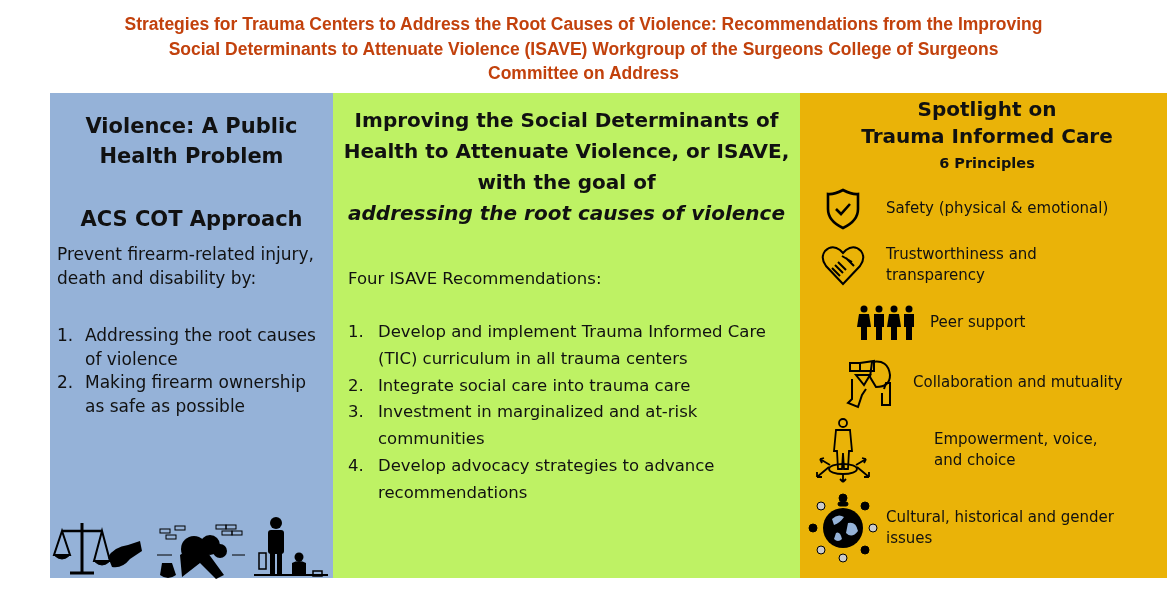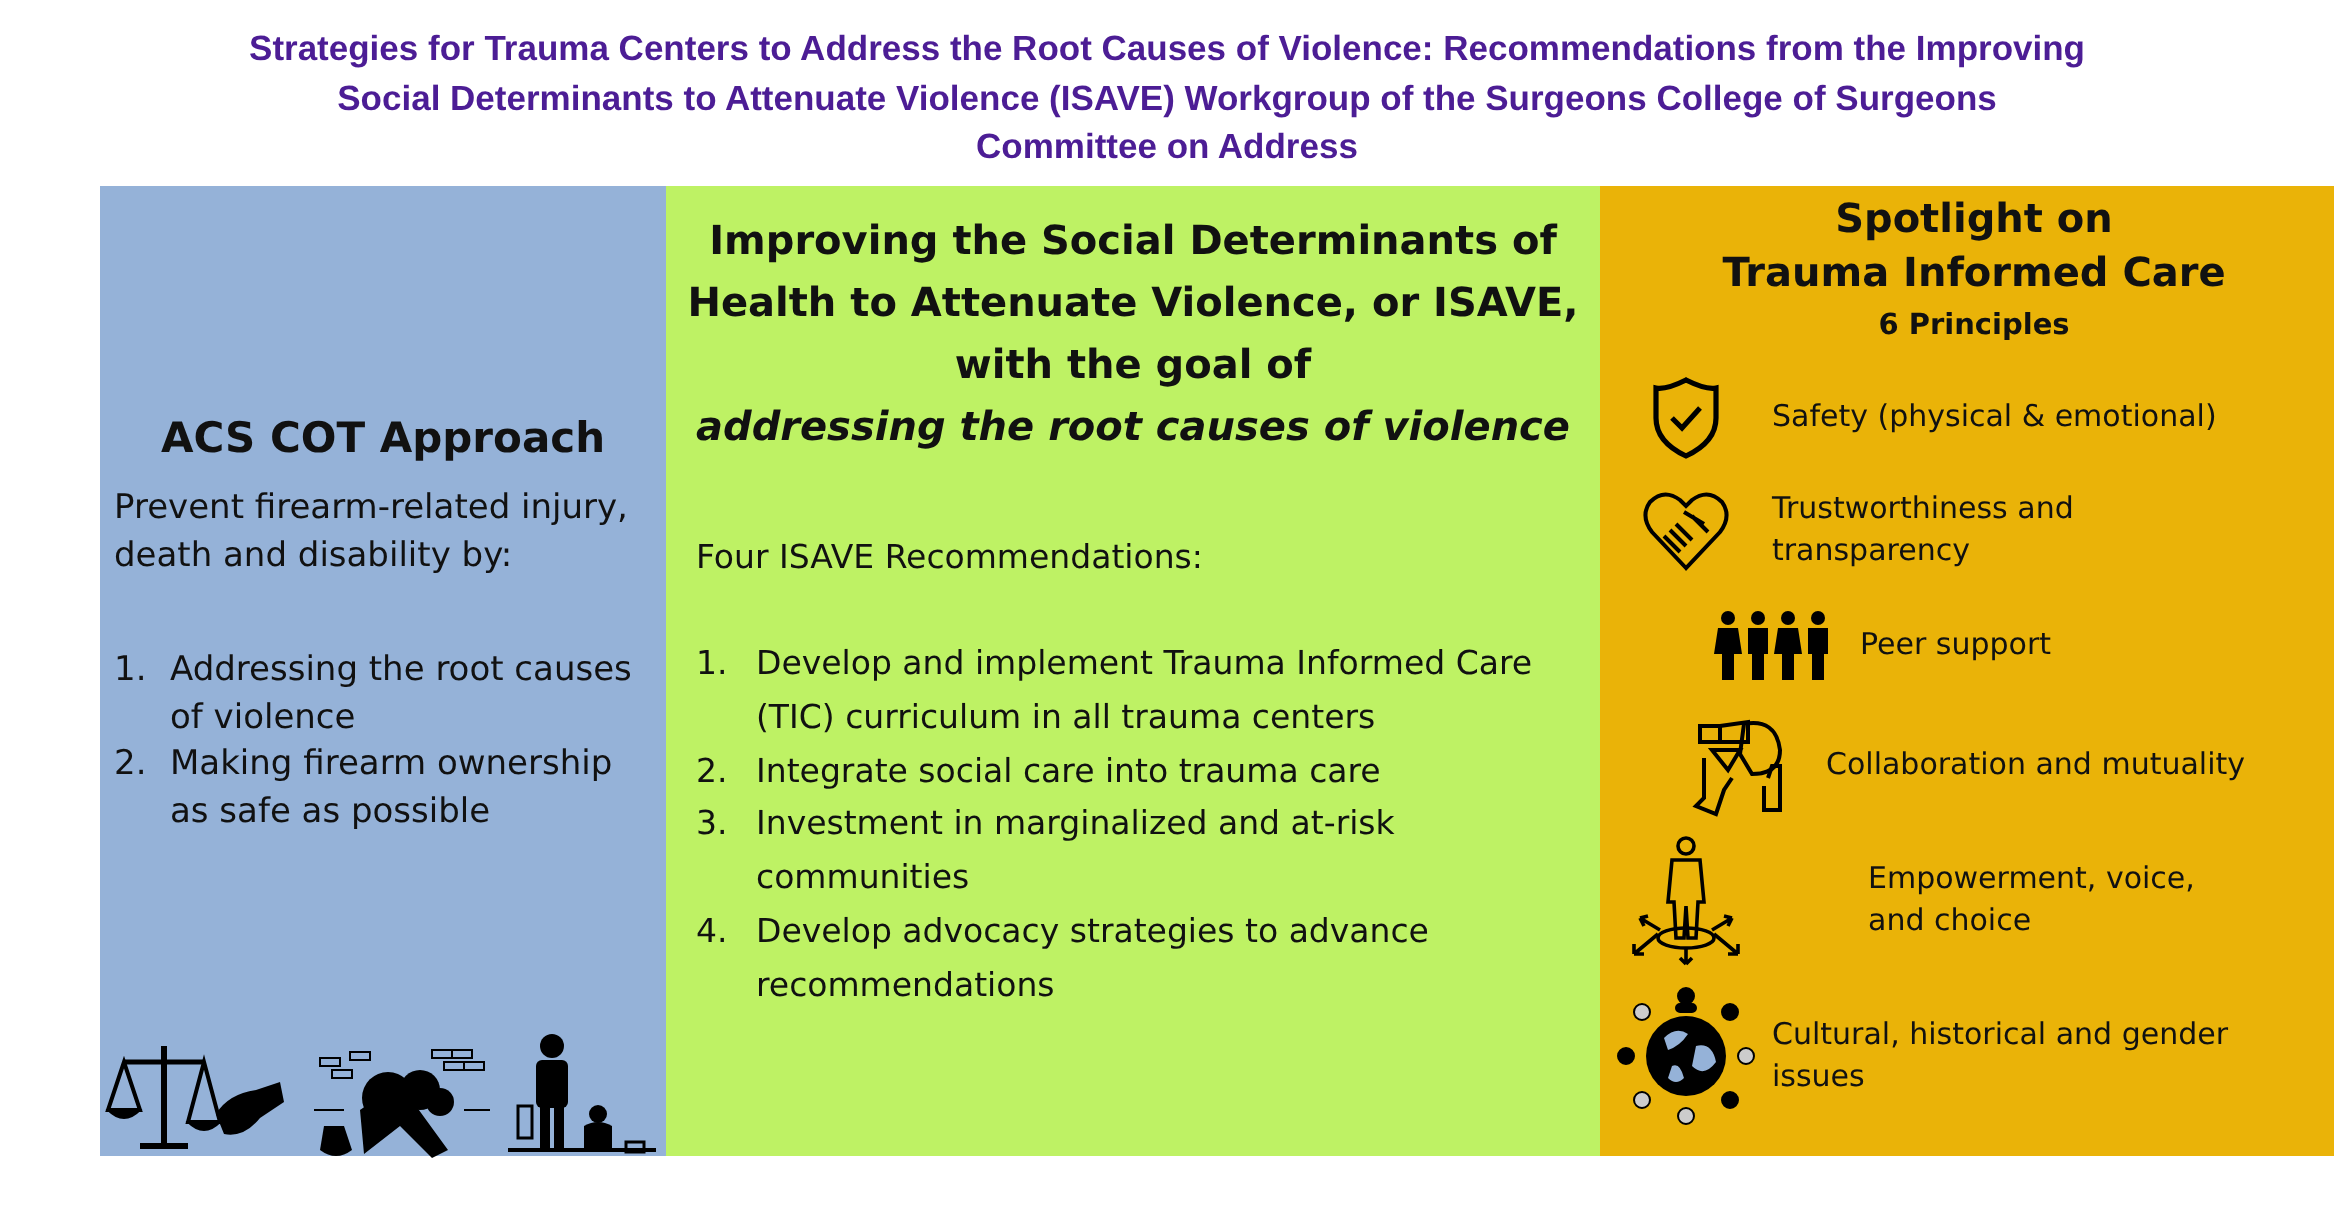--- a/index.html
+++ b/index.html
@@ -2,21 +2,21 @@
 <html><head>
 <meta charset="utf-8">
 <style>
   * { box-sizing: border-box; margin: 0; padding: 0; }
   html, body { width: 1167px; height: 606px; background: #ffffff; overflow: hidden; }
   body { position: relative; font-family: "DejaVu Sans", sans-serif; color: #111; }
 
   .title {
     position: absolute; left: 20px; top: 12px; width: 1127px;
     text-align: center; font-family: "Liberation Sans", sans-serif;
-    font-weight: bold; font-size: 17.5px; line-height: 24.5px; color: #4c1d95;
+    font-weight: bold; font-size: 17.5px; line-height: 24.5px; color: #c2410c;
   }
   .title span { display: block; }
 
   .panel { position: absolute; top: 93px; height: 485px; }
   .left  { left: 50px;  width: 283px; background: #95b2d8; }
   .mid   { left: 333px; width: 467px; background: #bef264; }
   .right { left: 800px; width: 374px; background: #eab308; }
 
   .h-bold { font-family: "DejaVu Sans", sans-serif; font-weight: bold; text-align: center; }
 
@@ -50,20 +50,24 @@
 </head>
 <body>
 
 <div class="title">
   <span>Strategies for Trauma Centers to Address the Root Causes of Violence: Recommendations from the Improving</span>
   <span>Social Determinants to Attenuate Violence (ISAVE) Workgroup of the Surgeons College of Surgeons</span>
   <span>Committee on Address</span>
 </div>
 
 <div class="panel left">
+  <div class="h1 h-bold">
+    <div>Violence: A Public</div>
+    <div>Health Problem</div>
+  </div>
   <div class="h2 h-bold">ACS COT Approach</div>
   <div class="intro">Prevent firearm-related injury, death and disability by:</div>
   <ol>
     <li>
       <span class="num">1.</span>
       <span class="txt">Addressing the root causes of violence</span>
     </li>
     <li>
       <span class="num">2.</span>
       <span class="txt">Making firearm ownership as safe as possible</span>

